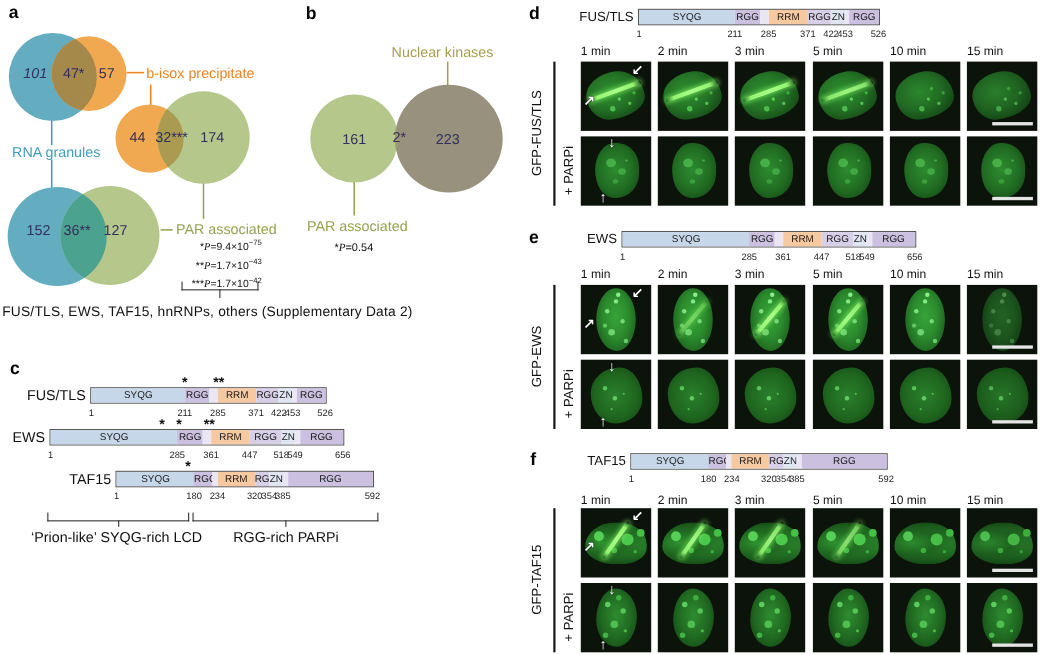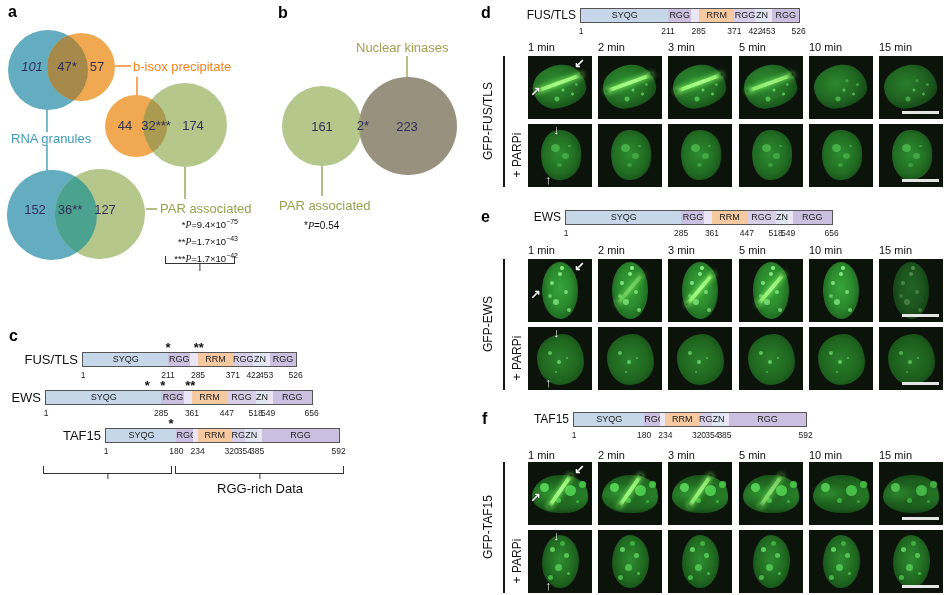--- a/index.html
+++ b/index.html
@@ -152,20 +152,21 @@
   <div class="ann" style="left: 160px; top: 201px; color: rgb(147, 163, 80);">PAR associated</div>
   <div class="ann" style="left: 356px; top: 40px; color: rgb(167, 157, 79);">Nuclear kinases</div>
   <div class="ann" style="left: 279px; top: 198px; color: rgb(147, 163, 80);">PAR associated</div>
 
   <div class="pblock" style="left:158px;top:215px;width:80px">
     <div><span>*</span><i>P</i><span>=9.4×10</span><sup>−75</sup></div>
     <div><span>**</span><i>P</i><span>=1.7×10</span><sup>−43</sup></div>
     <div><span>***</span><i>P</i><span>=1.7×10</span><sup>−42</sup></div>
   </div>
   <div class="brace tall" style="left:165px;top:256px;width:68px"></div>
+  <div class="footer" style="left:2px;top:276px">FUS/TLS, EWS, TAF15, hnRNPs, others (Supplementary Data 2)</div>
 
   <div class="pline" style="left:304px;top:220px"><span>*</span><i>P</i><span>=0.54</span></div>
 
   <div class="pletter" style="left:9px;top:327px">c</div>
 
   <div class="cname" style="left:0;top:352px;width:78px">FUS/TLS</div>
   <div class="domain-bar" style="left:82px;top:352px;width:215px">
       <div class="seg" style="left: 0%; width: 40.1141%; background: rgb(198, 215, 233);">SYQG</div>
       <div class="seg" style="left: 39.924%; width: 10.6464%; background: rgb(203, 192, 223);">RGG</div>
       <div class="seg" style="left: 50.3802%; width: 3.80228%; background: rgb(234, 230, 244);"></div>
@@ -222,21 +223,22 @@
       <div class="tick" style="left: 39.3581%;">234</div>
       <div class="tick" style="left: 53.8851%;">320</div>
       <div class="tick" style="left: 59.6284%;">354</div>
       <div class="tick" style="left: 64.8649%;">385</div>
       <div class="tick" style="left: 99.8311%;">592</div>
       <div class="ast" style="left: 27.8716%;">*</div>
     </div>
 
   <div class="brace" style="left:43px;top:466px;width:127px"></div>
   <div class="brace" style="left:175px;top:466px;width:167px"></div>
-  <div class="bracelabel" style="left:195px;top:481px;width:130px">RGG-rich Data</div>
+  <div class="bracelabel" style="left:23px;top:481px;width:166px">‘Prion-like’ SYQG-rich LCD</div>
+  <div class="bracelabel" style="left:195px;top:481px;width:130px">RGG-rich PARPi</div>
 
   <div class="right">
 
     <div class="pletter" style="left:21px;top:4px">d</div>
     <div class="rname" style="left:56px;top:8px;width:60px">FUS/TLS</div>
     <div class="domain-bar" style="left:120px;top:8px;width:220px">
         <div class="seg" style="left: 0%; width: 40.1141%; background: rgb(198, 215, 233);">SYQG</div>
         <div class="seg" style="left: 39.924%; width: 10.6464%; background: rgb(203, 192, 223);">RGG</div>
         <div class="seg" style="left: 50.3802%; width: 3.80228%; background: rgb(234, 230, 244);"></div>
         <div class="seg" style="left: 53.9924%; width: 16.5399%; background: rgb(247, 201, 161);">RRM</div>

